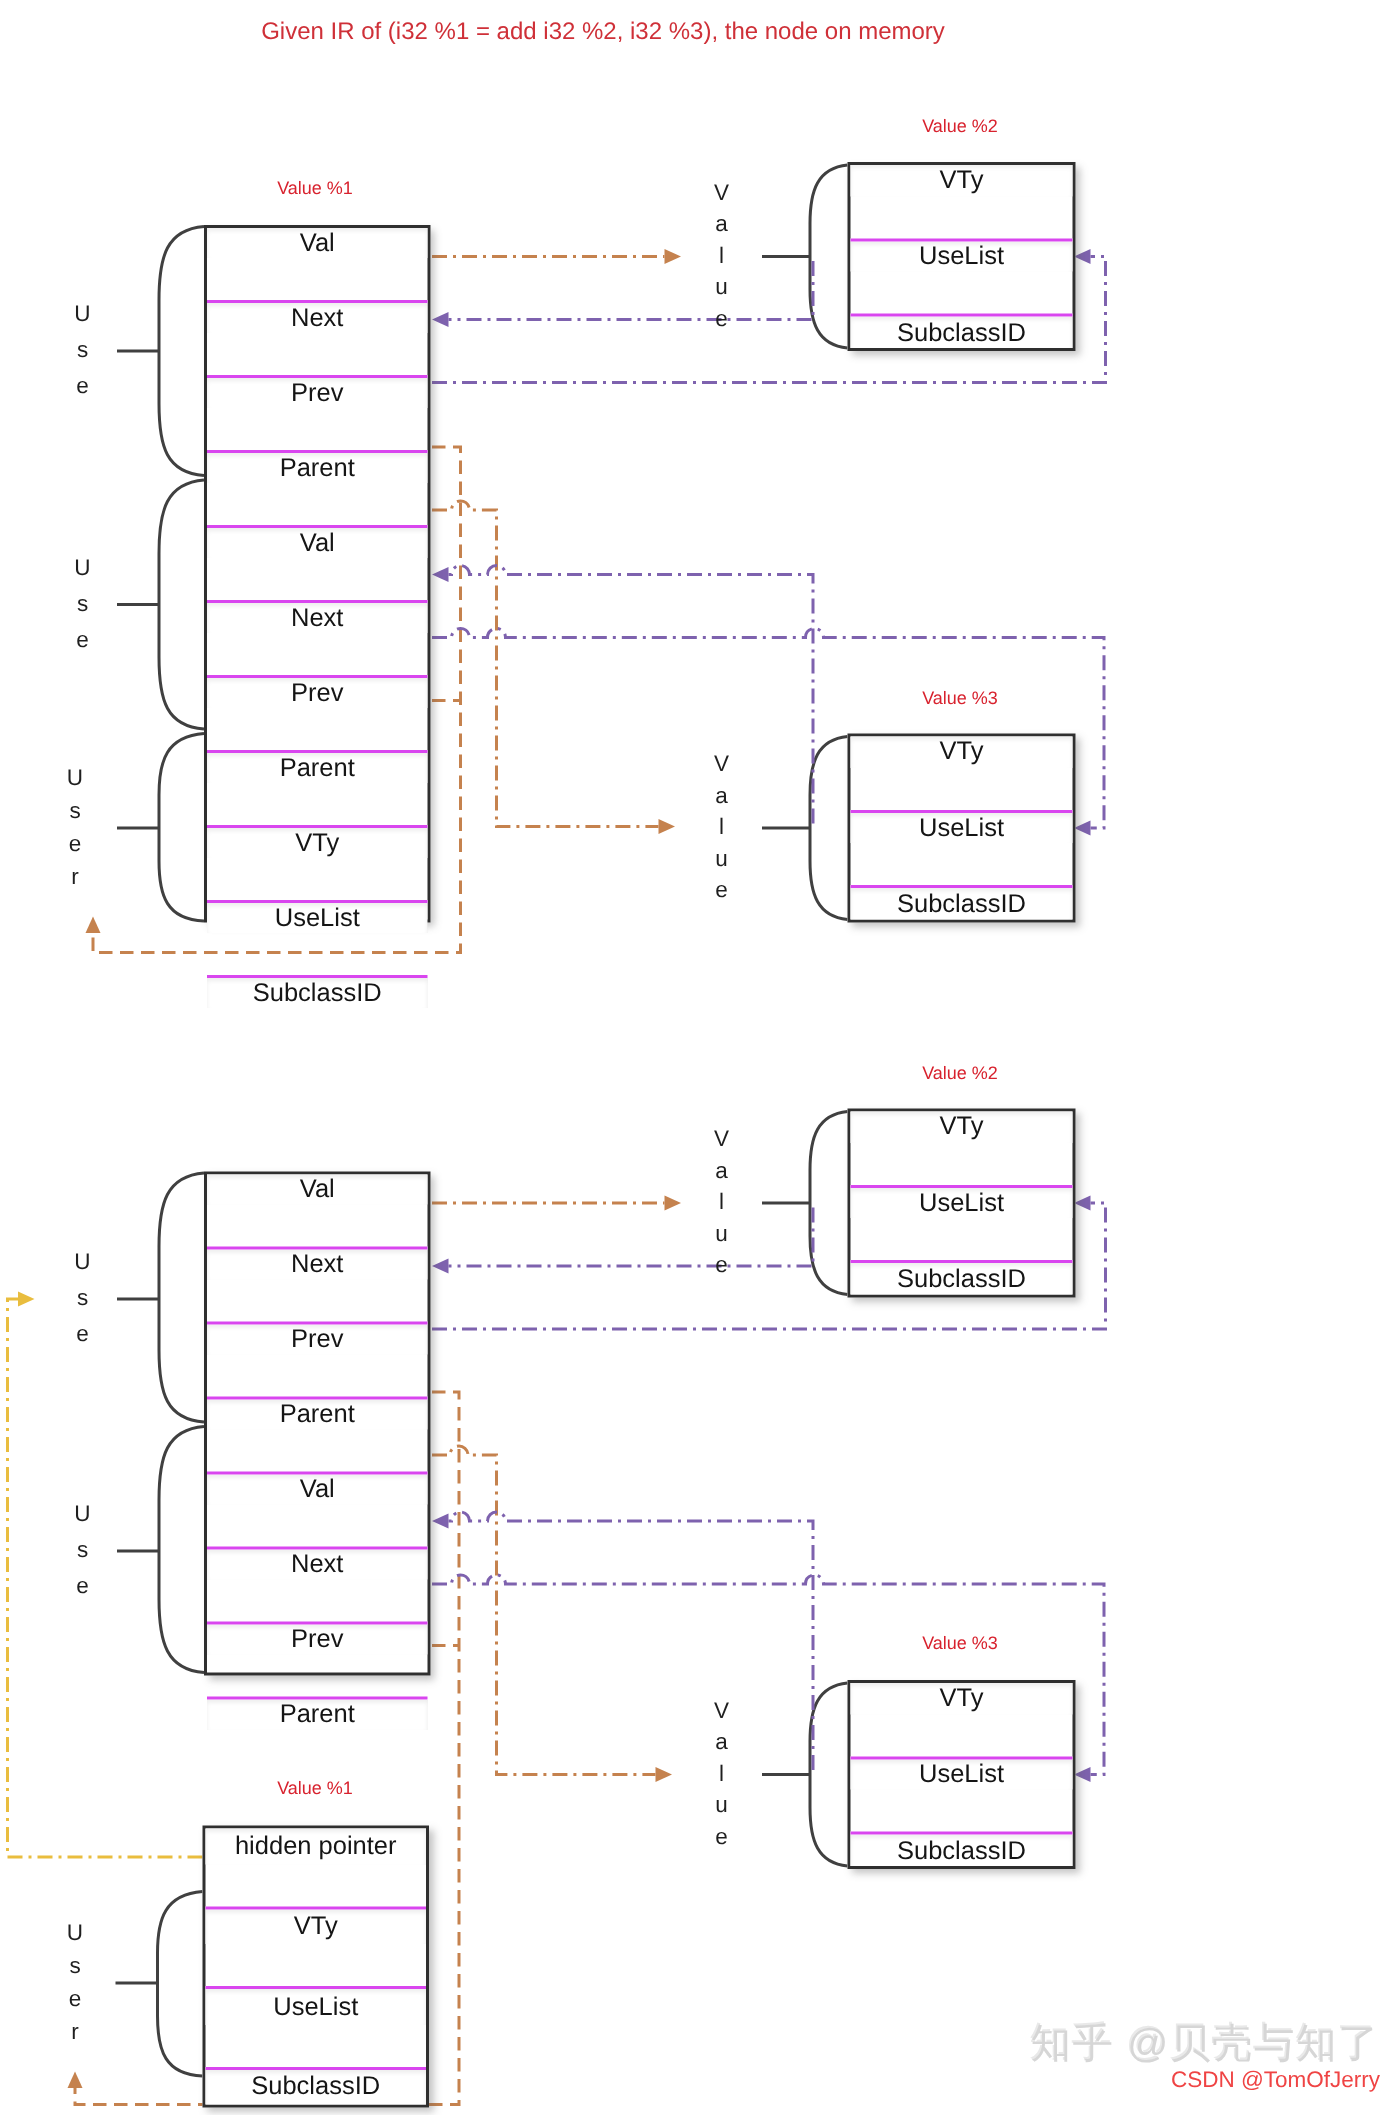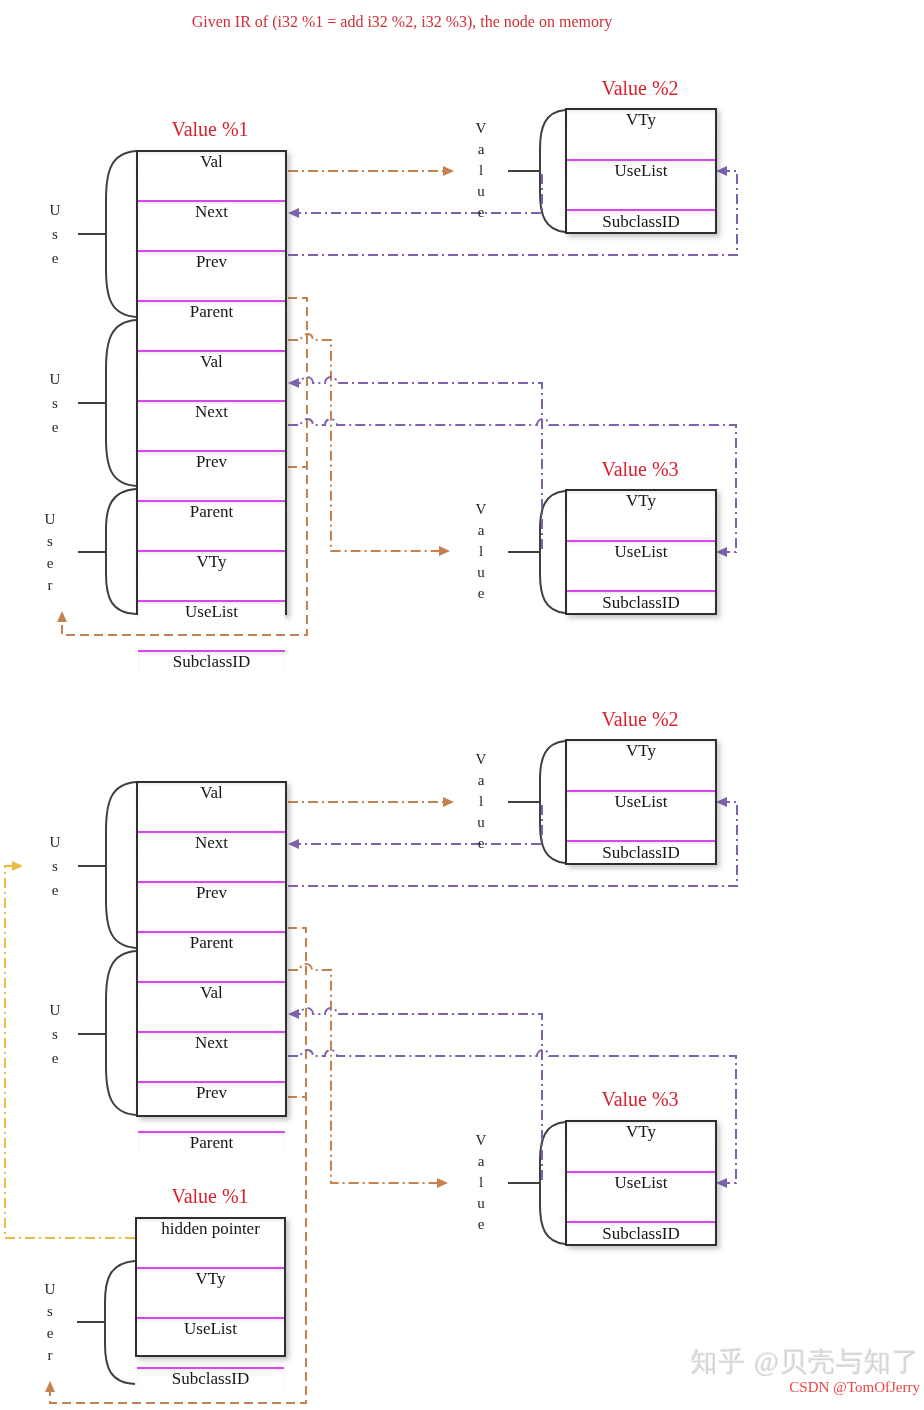--- a/index.html
+++ b/index.html
@@ -1,18 +1,18 @@
 <!DOCTYPE html>
 <html><head>
 <meta charset="utf-8">
 <style>
   html,body{margin:0;padding:0;background:#ffffff;}
   #canvas{
     position:relative;width:924px;height:1410px;background:#ffffff;overflow:hidden;
-    font-family:Liberation Serif, serif;
+    font-family:Liberation Sans, sans-serif;
   }
   svg.layer{position:absolute;left:0;top:0;pointer-events:none;}
   .title{
     position:absolute;transform:translateX(-50%);
     font-size:16px;font-weight:400;white-space:nowrap;
   }
   .vlabel{
     position:absolute;width:26px;text-align:center;
     white-space:pre-line;font-size:15px;color:#1f1f1f;
   }
@@ -28,21 +28,21 @@
   }
   .stack .row{
     flex:1;display:flex;align-items:center;justify-content:center;
     font-size:17px;color:#151515;background:#ffffff;
     box-shadow:inset 0 2px 3px rgba(0,0,0,0.07);
     white-space:nowrap;
   }
   .stack .row + .row{border-top:2px solid #d946ef;}
   .vallabel{
     position:absolute;transform:translateX(-50%);
-    font-size:20px;font-weight:400;white-space:nowrap;
+    font-size:12px;font-weight:400;white-space:nowrap;
   }
   .watermark{
     position:absolute;right:4px;top:1348px;text-align:right;line-height:1.1;
   }
   .watermark .wm1{
     font-size:27px;color:#d6d6d6;letter-spacing:1px;
     text-shadow:1px 1px 0 #ffffff,-1px -1px 0 #e9e9e9;
   }
   .watermark .wm2{font-size:15px;color:#ef4444;margin-top:1px;}
 </style>
@@ -243,21 +243,21 @@
     <div class="row">UseList</div>
     <div class="row">SubclassID</div>
   </div>
 
   <div class="stack" style="left:565px;top:1120px;width:152px;height:126px;">
     <div class="row">VTy</div>
     <div class="row">UseList</div>
     <div class="row">SubclassID</div>
   </div>
 
-  <div class="stack" style="left:135px;top:1217px;width:151px;height:140px;">
+  <div class="stack" style="left:135px;top:1217px;width:151px;height:188px;">
     <div class="row">hidden pointer</div>
     <div class="row">VTy</div>
     <div class="row">UseList</div>
     <div class="row">SubclassID</div>
   </div>
 
   <div class="watermark">
     <div class="wm1">知乎 @贝壳与知了</div>
     <div class="wm2">CSDN @TomOfJerry</div>
   </div>

